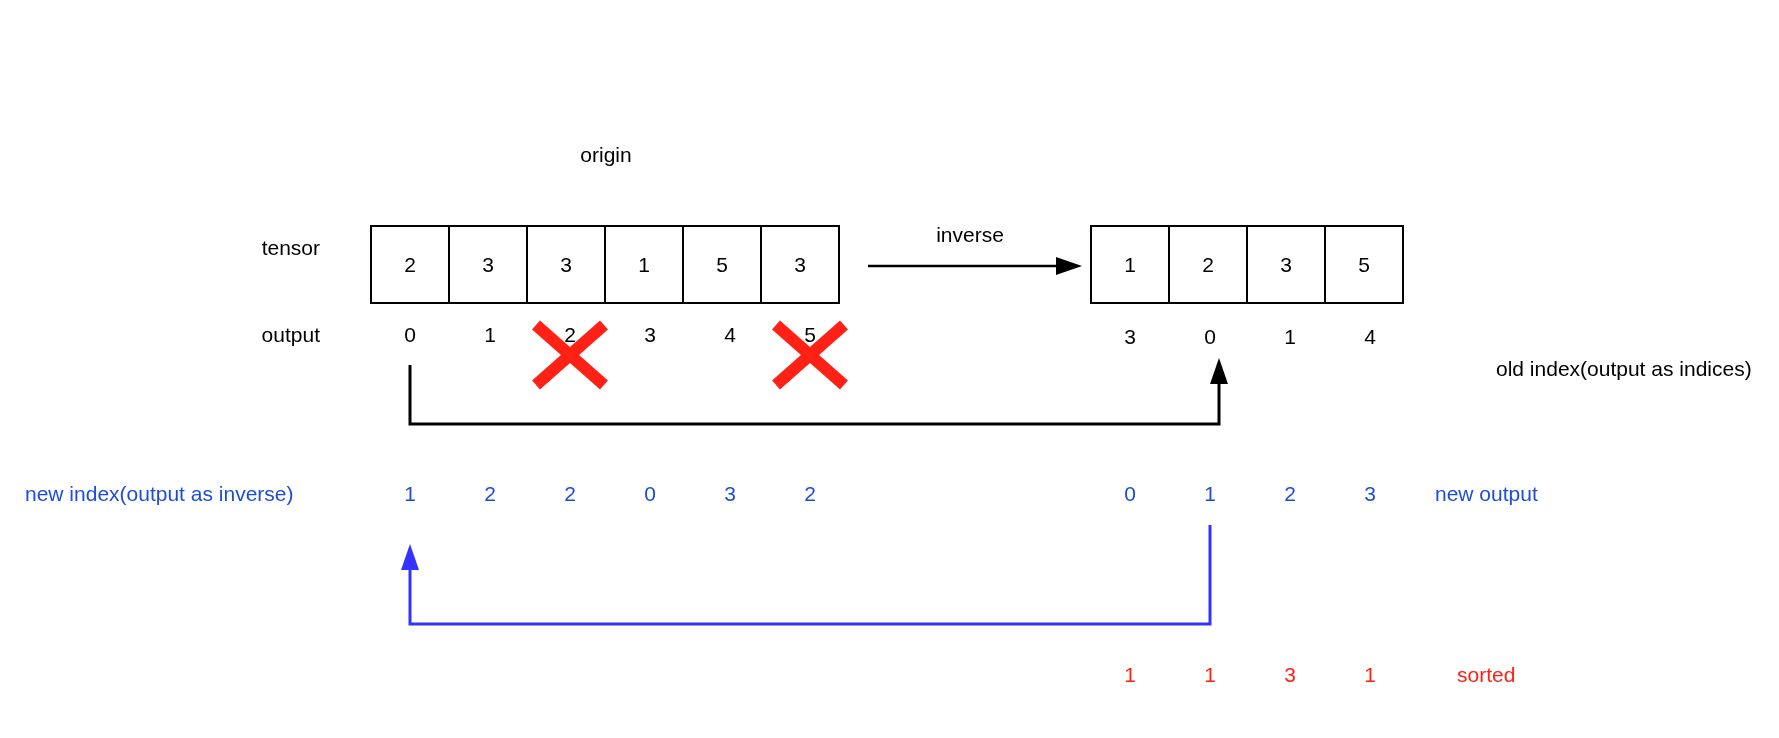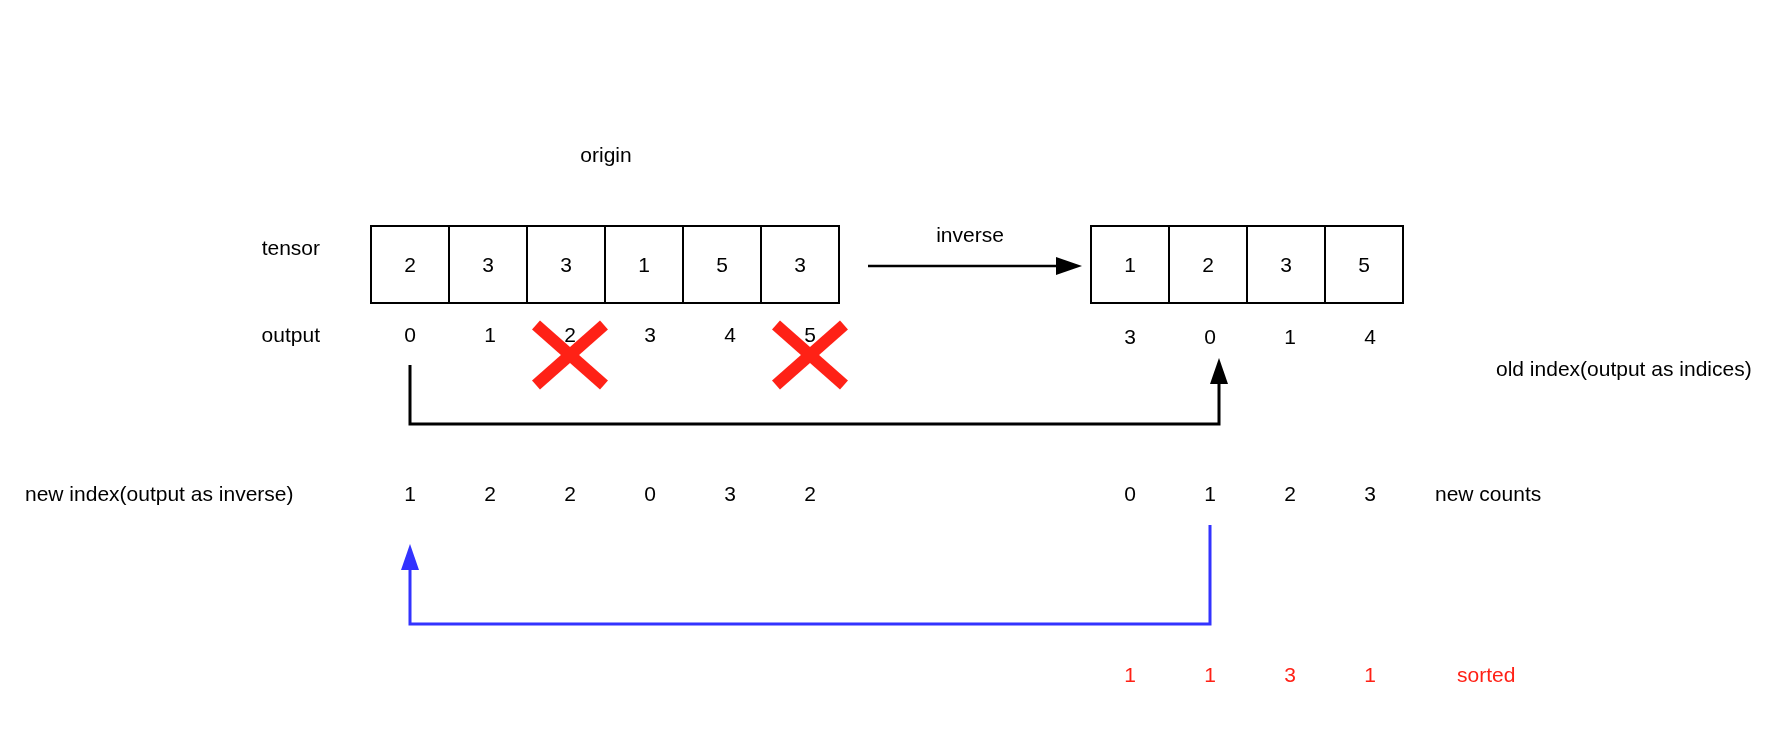--- a/index.html
+++ b/index.html
@@ -4,21 +4,21 @@
 <style>
   * { margin: 0; padding: 0; box-sizing: border-box; }
   html, body { width: 1779px; height: 738px; background: #ffffff; overflow: hidden; }
   body { font-family: "Liberation Sans", sans-serif; color: #000; }
   .canvas { position: absolute; left: 0; top: 0; width: 1779px; height: 738px; background: #fff; }
 
   .abs { position: absolute; }
   .label { font-size: 21px; line-height: 26px; white-space: nowrap; }
   .centered { transform: translateX(-50%); }
   .right-align { text-align: right; }
-  .blue { color: #000000; }
+  .blue { color: #1d4ed8; }
   .red { color: #ff2116; }
 
   
   .tensor-array { position: absolute; display: flex; }
   .tensor-cell {
     width: 80px; height: 79px;
     border: 2px solid #000;
     margin-left: -2px;
     display: flex; align-items: center; justify-content: center;
     font-size: 21px; background: #fff;
@@ -88,21 +88,21 @@
     <div class="num">3</div>
     <div class="num">2</div>
   </div>
 
   <div class="num-row blue" style="left:1090px; top:481px;">
     <div class="num">0</div>
     <div class="num">1</div>
     <div class="num">2</div>
     <div class="num">3</div>
   </div>
-  <div class="abs label blue" style="left:1435px; top:481px;">new counts</div>
+  <div class="abs label blue" style="left:1435px; top:481px;">new output</div>
 
   <div class="num-row red" style="left:1090px; top:662px;">
     <div class="num">1</div>
     <div class="num">1</div>
     <div class="num">3</div>
     <div class="num">1</div>
   </div>
   <div class="abs label red" style="left:1457px; top:662px;">sorted</div>
 
   <svg class="overlay" width="1779" height="738" viewBox="0 0 1779 738">

